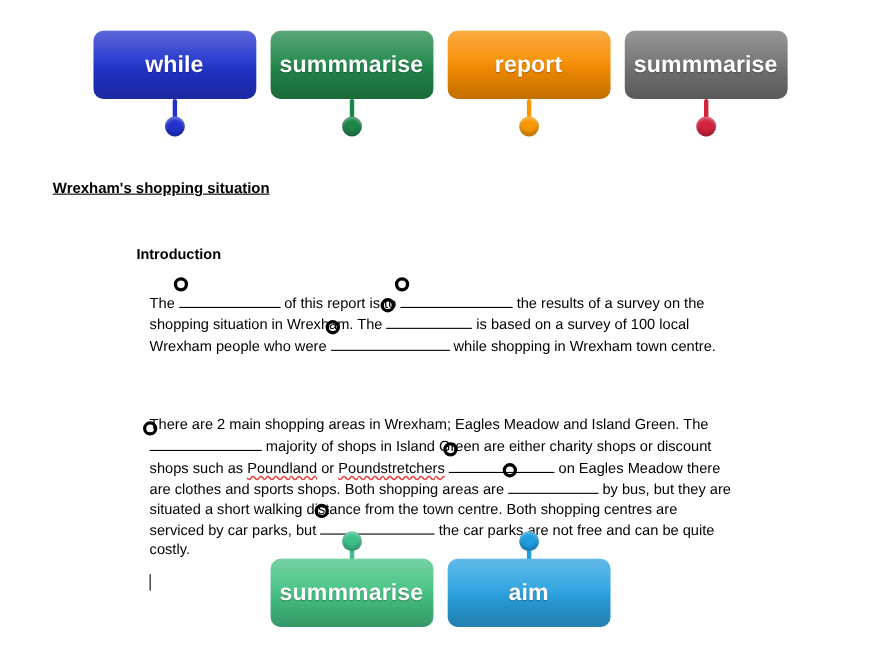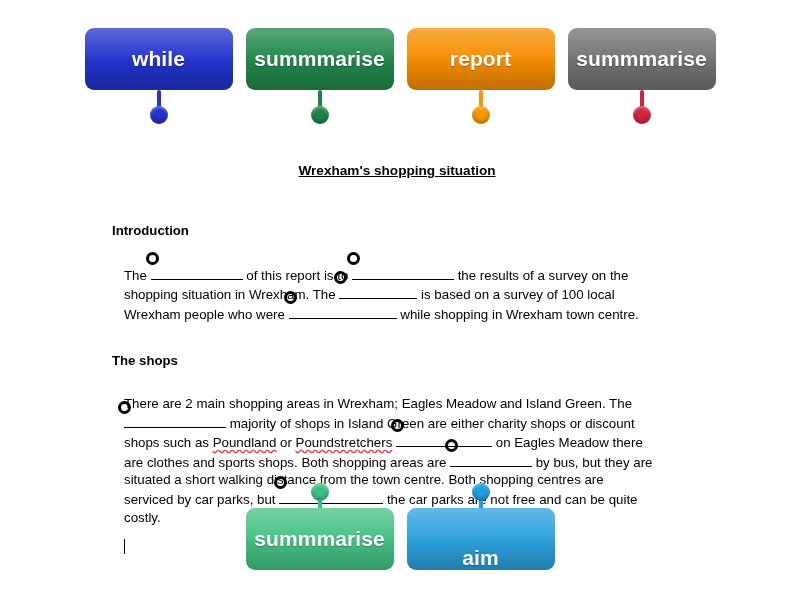--- a/index.html
+++ b/index.html
@@ -116,30 +116,31 @@
   .doc {
     position: absolute;
     left: 0;
     top: 150px;
     width: 800px;
     height: 320px;
     font-size: 13.3px;
     line-height: 17.6px;
   }
   .doc-title {
-    text-align: center;
+    text-align: left;
     font-weight: bold;
     font-size: 13.6px;
     text-decoration: underline;
     margin: 12px 0 0 0;
     padding-right: 6px;
+    padding-left: 48px;
   }
   .doc-body {
     position: absolute;
-    left: 112px;
+    left: 124px;
     top: 56px;
     width: 556px;
   }
   .heading {
     font-weight: bold;
     font-size: 13.2px;
     margin: 0;
   }
   .para { margin: 12px; }
   .gap-intro  { height: 13px; }
@@ -242,21 +243,20 @@
     <div class="gap-sect"></div>
 
     <p class="heading">Introduction</p>
 
     <div class="gap-intro"></div>
 
     <p class="para"><span>The </span><span class="blank" style="width: 92px;"><span class="marker"></span></span><span> of this report is to </span><span class="blank" style="width: 102px;"><span class="marker"></span></span><span> the results of a survey on the shopping situation in Wrexham. The </span><span class="blank" style="width: 78px;"><span class="marker"></span></span><span> is based on a survey of 100 local Wrexham people who were </span><span class="blank" style="width: 108px;"><span class="marker"></span></span><span> while shopping in Wrexham town centre.</span></p>
 
     <div class="gap-sect2"></div>
 
-    <p class="heading">The shops</p>
 
     <div class="gap-para"></div>
 
     <p class="para"><span>There are 2 main shopping areas in Wrexham; Eagles Meadow and Island Green. The</span><br><span class="blank" style="width: 102px;"><span class="marker standalone"></span></span><span> majority of shops in Island Green are either charity shops or discount shops such as </span><span class="misspelled">Poundland</span><span> or </span><span class="misspelled">Poundstretchers</span><span> </span><span class="blank" style="width: 96px;"><span class="marker"></span></span><span> on Eagles Meadow there are clothes and sports shops. Both shopping areas are </span><span class="blank" style="width: 82px;"><span class="marker"></span></span><span> by bus, but they are situated a short walking distance from the town centre. Both shopping centres are serviced by car parks, but </span><span class="blank" style="width: 104px;"><span class="marker"></span></span><span> the car parks are not free and can be quite costly.</span></p>
 
     <p class="para caret-line"><span class="caret"></span></p>
 
   </div>
 </div>
 
@@ -272,18 +272,18 @@
       <span class="tile-label">summmarise</span>
     </div>
   </div>
 
 
   <div class="tile-slot">
     <div class="pin">
       <div class="pin-stem" style="background: rgb(31, 158, 224);"></div>
       <div class="pin-head" style="background: rgb(31, 158, 224);"></div>
     </div>
-    <div class="tile" style="background: rgb(43, 162, 224); align-items: flex-end;">
+    <div class="tile" style="background: rgb(43, 162, 224);">
       <span class="tile-label">aim</span>
     </div>
   </div>
 
 </div>
 
 </body></html>

